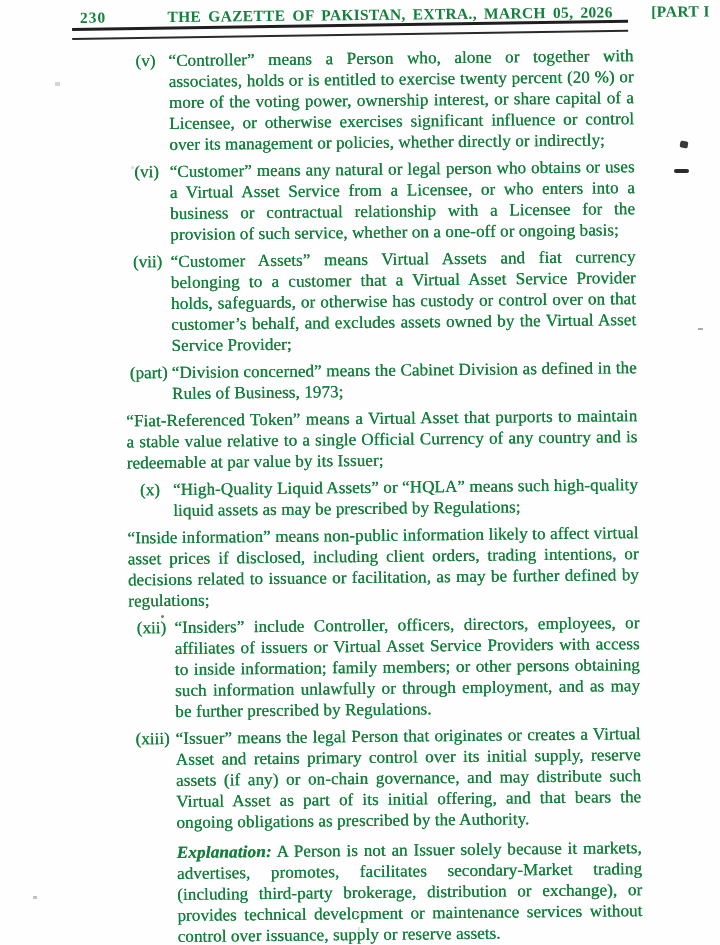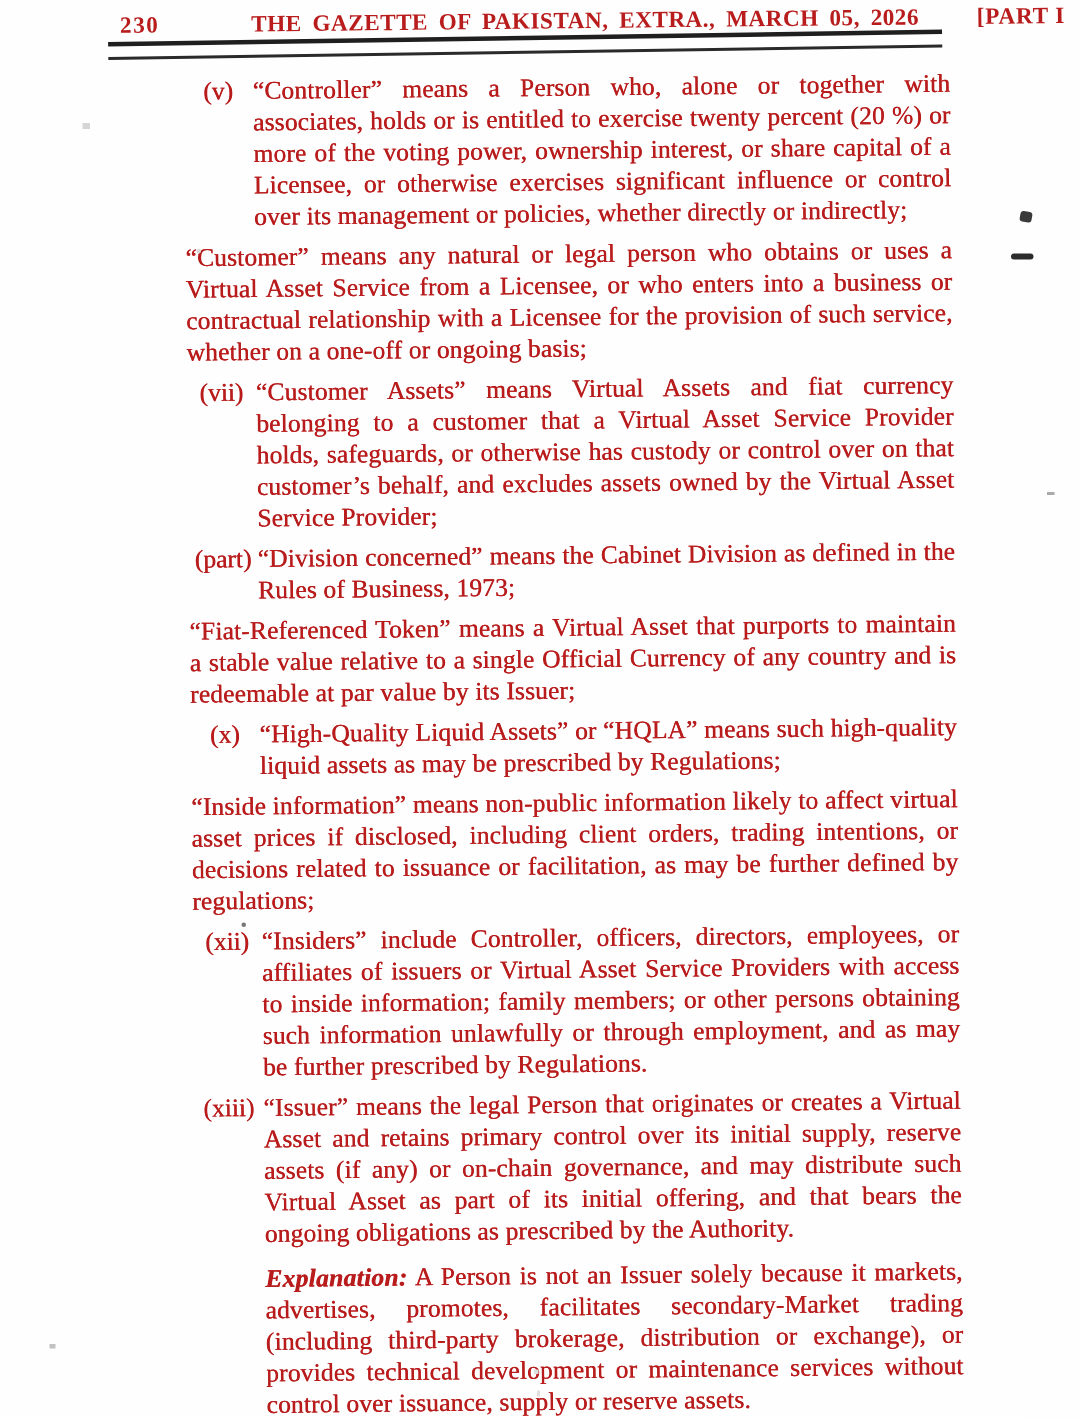--- a/index.html
+++ b/index.html
@@ -7,21 +7,21 @@
     padding: 0;
     background: #ffffff;
   }
   .sheet {
     position: relative;
     width: 720px;
     height: 945px;
     background: #fefefe;
     overflow: hidden;
     font-family: "Liberation Serif", serif;
-    color: #b91c1c;
+    color: #15803d;
   }
   .tilt {
     transform: rotate(-0.6deg);
     transform-origin: 360px 400px;
   }
   .pg-header {
     display: flex;
     align-items: baseline;
     padding: 6px 6px 0 84px;
     font-weight: bold;
@@ -100,20 +100,21 @@
     <div class="double-rule"></div>
 
     <main class="defs">
 
       <div class="def-item">
         <span class="def-label">(v)</span>
         <p class="def-text">“Controller” means a Person who, alone or together with associates, holds or is entitled to exercise twenty percent (20 %) or more of the voting power, ownership interest, or share capital of a Licensee, or otherwise exercises significant influence or control over its management or policies, whether directly or indirectly;</p>
       </div>
 
       <div class="def-item">
+        <span class="def-label">(vi)</span>
         <p class="def-text">“Customer” means any natural or legal person who obtains or uses a Virtual Asset Service from a Licensee, or who enters into a business or contractual relationship with a Licensee for the provision of such service, whether on a one-off or ongoing basis;</p>
       </div>
 
       <div class="def-item">
         <span class="def-label">(vii)</span>
         <p class="def-text">“Customer Assets” means Virtual Assets and fiat currency belonging to a customer that a Virtual Asset Service Provider holds, safeguards, or otherwise has custody or control over on that customer’s behalf, and excludes assets owned by the Virtual Asset Service Provider;</p>
       </div>
 
       <div class="def-item">
         <span class="def-label">(part)</span>

